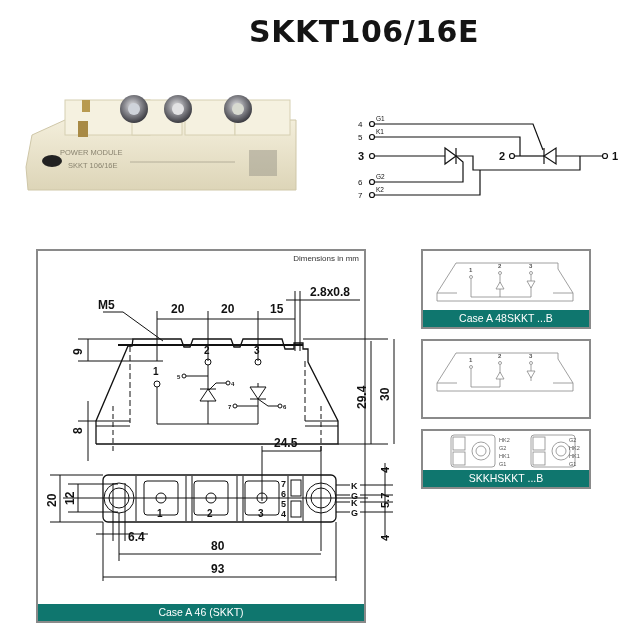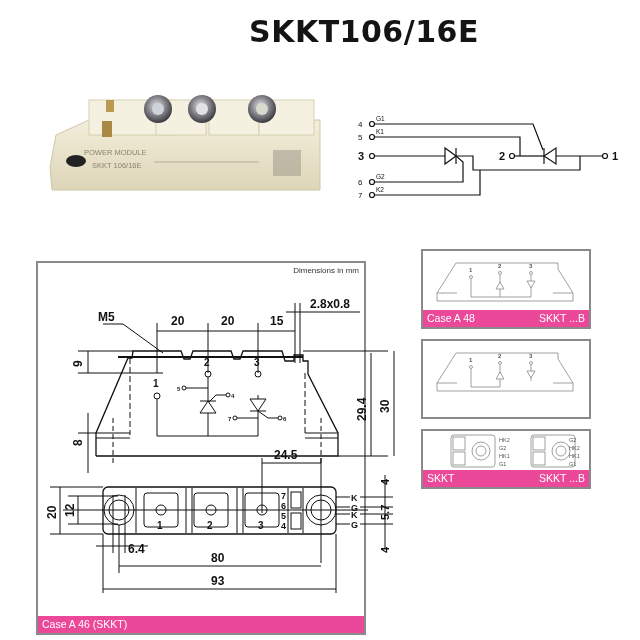--- a/index.html
+++ b/index.html
@@ -1,28 +1,28 @@
 <!DOCTYPE html>
 <html><head>
 <meta charset="utf-8">
 <style>
   html,body{margin:0;padding:0;background:#fff;}
   body{width:640px;height:640px;position:relative;overflow:hidden;font-family:"Liberation Sans",sans-serif;color:#111;}
   .abs{position:absolute;}
   #title{left:0;top:14px;width:640px;text-align:center;font-family:"DejaVu Sans",sans-serif;font-weight:bold;font-size:30px;letter-spacing:0.5px;color:#141414;margin-left:44px;}
   .panel{position:absolute;border:2px solid #8a8a8a;background:#fff;box-sizing:border-box;}
-  .footer{position:absolute;left:0;right:0;bottom:0;background:#ec4899;color:#fff;font-size:10.5px;line-height:17px;padding:0 4px;display:flex;justify-content:space-between;}
+  .footer{position:absolute;left:0;right:0;bottom:0;background:#0f766e;color:#fff;font-size:10.5px;line-height:17px;padding:0 4px;display:flex;justify-content:center;}
   svg text{font-family:"Liberation Sans",sans-serif;}
 </style>
 </head>
 <body>
 
 <div id="title" class="abs">SKKT106/16E</div>
 
-<div class="abs" style="left:44px;top:95px;width:300px;height:105px;">
+<div class="abs" style="left:20px;top:95px;width:300px;height:105px;">
   <svg width="300" height="105" viewBox="0 0 300 105">
     <defs>
       <linearGradient id="bodyg" x1="0" y1="0" x2="0" y2="1">
         <stop offset="0" stop-color="#f3eedb"></stop>
           <stop offset="1" stop-color="#ddd5b8"></stop>
       </linearGradient>
       <radialGradient id="nut" cx="0.45" cy="0.4" r="0.6">
         <stop offset="0" stop-color="#e8e8ea"></stop>
           <stop offset="0.5" stop-color="#8a8a90"></stop>
           <stop offset="1" stop-color="#3a3a40"></stop>
@@ -87,21 +87,21 @@
       <text x="8" y="75" font-size="8">6</text>
       <text x="26" y="69" font-size="6.5">G2</text>
       <text x="8" y="88" font-size="8">7</text>
       <text x="26" y="82" font-size="6.5">K2</text>
       <text x="149" y="50" font-size="11" font-weight="bold">2</text>
       <text x="262" y="50" font-size="11" font-weight="bold">1</text>
     </g>
   </svg>
 </div>
 
-<div class="panel" style="left:36px;top:249px;width:330px;height:374px;margin-top:12px;">
+<div class="panel" style="left:36px;top:249px;width:330px;height:374px;">
   <div class="abs" style="right:5px;top:3px;font-size:8px;color:#333;">Dimensions in mm</div>
   <svg class="abs" style="left:0;top:0;" width="362" height="352" viewBox="0 0 362 352" stroke="#111" fill="none" stroke-width="1">
 
     <polyline points="58,193 58,170 90,95 94,95 95,88 143,88 146,96 152,96 155,88 193,88 196,96 202,96 205,88 244,88 247,98 256,98 256,92 265,92 265,98 270,98 270,111 300,170 300,193 58,193" stroke-width="1.3"></polyline>
     <line x1="80" y1="94" x2="265" y2="94" stroke-width="2.2"></line>
     <line x1="58" y1="170" x2="92" y2="170"></line>
     <line x1="58" y1="175" x2="92" y2="175"></line>
     <line x1="267" y1="170" x2="300" y2="170"></line>
     <line x1="267" y1="175" x2="300" y2="175"></line>
     <line x1="92" y1="95" x2="92" y2="172" stroke-dasharray="6,3"></line>
@@ -311,16 +311,16 @@
       <text x="76" y="19">G2</text>
       <text x="76" y="27">HK1</text>
       <text x="76" y="35">G1</text>
       <text x="146" y="11">G2</text>
       <text x="146" y="19">HK2</text>
       <text x="146" y="27">HK1</text>
       <text x="146" y="35">G1</text>
     </g>
   </svg>
   <div class="footer">
-    <span>SKKT</span>
+    <span>SKKH</span>
     <span>SKKT ...B</span>
   </div>
 </div>
 
 </body></html>

